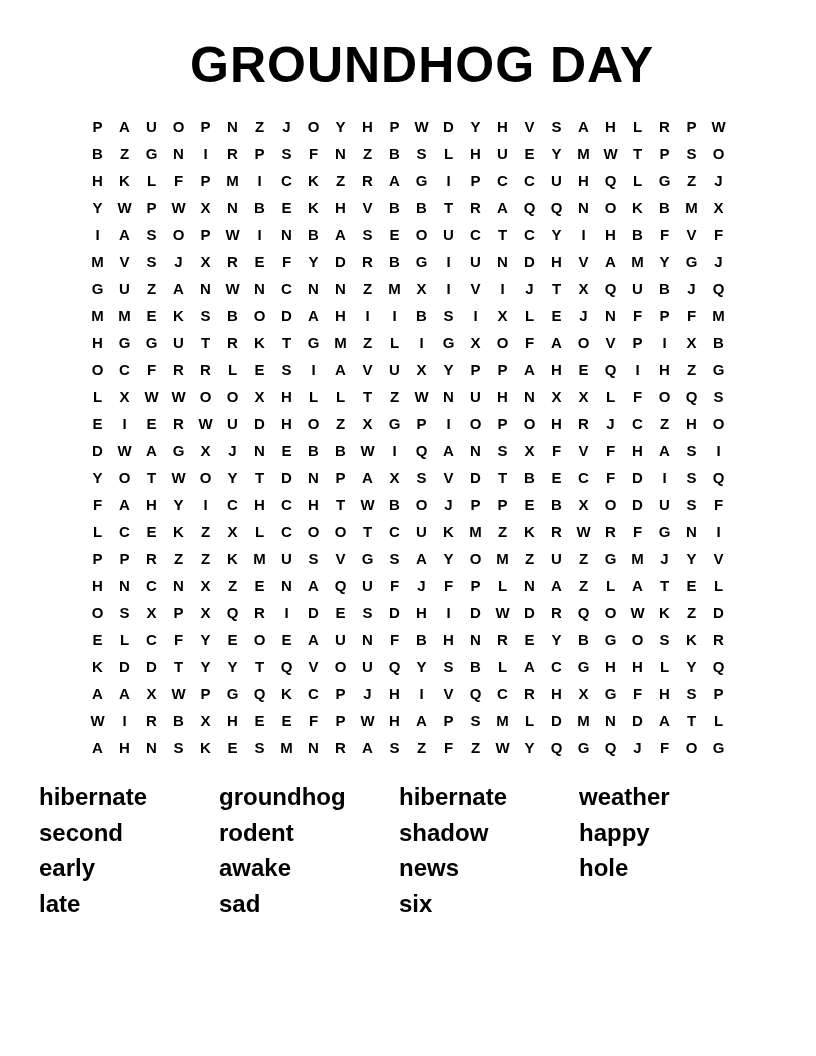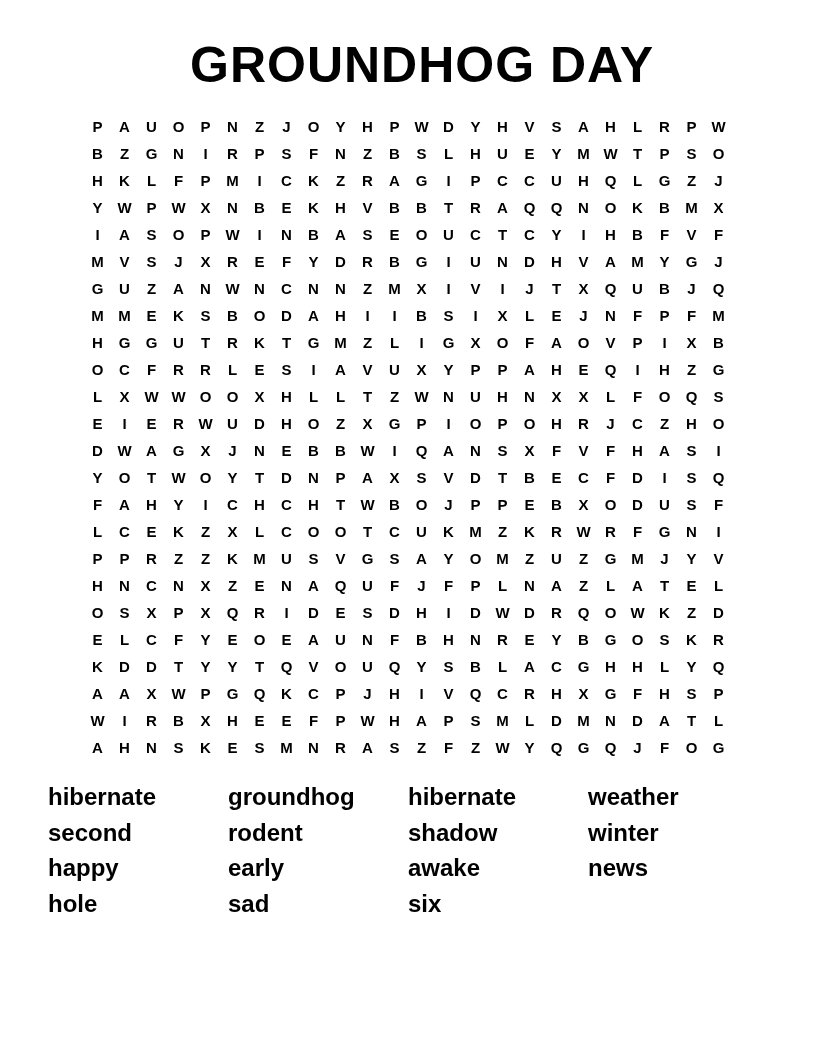--- a/index.html
+++ b/index.html
@@ -4,21 +4,21 @@
 <style>
   html, body { margin: 0; padding: 0; background: #ffffff; }
   body { width: 816px; height: 1056px; position: relative; overflow: hidden;
          font-family: "Liberation Sans", "DejaVu Sans", sans-serif; color: #000; }
   .title { position: absolute; top: 34px; left: 14px; width: 816px; text-align: center;
            font-weight: bold; font-size: 50px; line-height: 62px; letter-spacing: 1px; }
   .grid { position: absolute; top: 113px; left: 84px; width: 648px; }
   .grid-row { display: flex; height: 27px; }
   .cell { width: 27px; height: 27px; display: flex; align-items: center; justify-content: center;
           font-weight: bold; font-size: 15px; }
-  .words { position: absolute; top: 779px; left: 48px; width: 740px;
+  .words { position: absolute; top: 779px; left: 39px; width: 740px;
            display: grid; grid-template-columns: 180px 180px 180px 180px; grid-auto-rows: 35.5px; }
   .word { font-weight: bold; font-size: 24px; line-height: 35px; }
 </style>
 </head>
 <body>
 
 <div class="title">GROUNDHOG DAY</div>
 
 <div class="grid" id="grid">
     <div class="grid-row">
@@ -648,21 +648,21 @@
   </div>
 
 <div class="words" id="words">
     <div class="word">hibernate</div>
     <div class="word">groundhog</div>
     <div class="word">hibernate</div>
     <div class="word">weather</div>
     <div class="word">second</div>
     <div class="word">rodent</div>
     <div class="word">shadow</div>
-    <div class="word">winter</div>
     <div class="word">happy</div>
     <div class="word">early</div>
     <div class="word">awake</div>
     <div class="word">news</div>
     <div class="word">hole</div>
+    <div class="word">late</div>
     <div class="word">sad</div>
     <div class="word">six</div>
   </div>
 
 </body></html>

